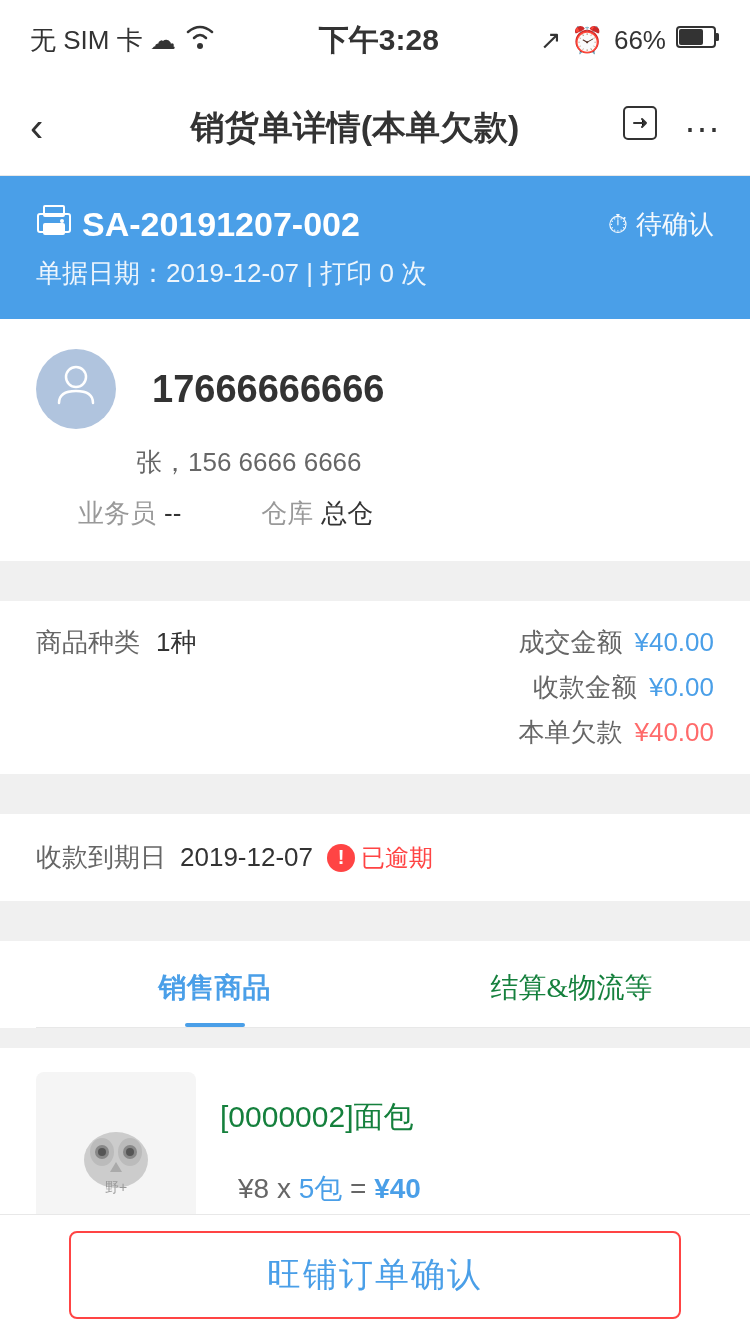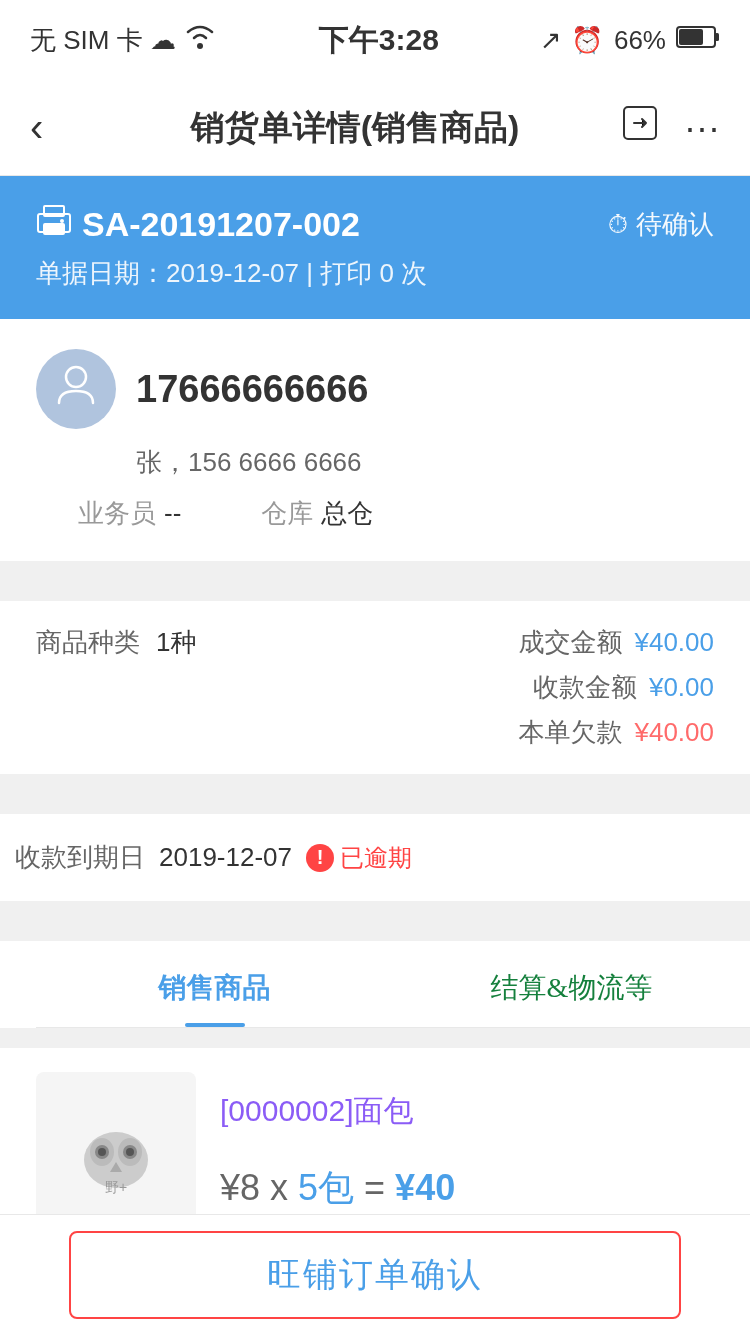--- a/index.html
+++ b/index.html
@@ -111,21 +111,21 @@
 
     
     .customer-section {
       background: #fff;
       padding: 30px 36px;
       margin-bottom: 20px;
     }
     .customer-row {
       display: flex;
       align-items: center;
-      gap: 20px;
+      gap: 36px;
       margin-bottom: 16px;
     }
     .avatar {
       width: 80px;
       height: 80px;
       background: #b0c4de;
       border-radius: 50%;
       display: flex;
       align-items: center;
       justify-content: center;
@@ -195,21 +195,21 @@
       font-size: 26px;
       justify-content: center;
     }
     .amount-label { color: #666; }
     .amount-val { color: #4a9fe8; font-weight: 500; }
     .amount-val.red { color: #ff6b6b; }
 
     
     .due-section {
       background: #fff;
-      padding: 26px 15px;
+      padding: 26px 36px;
       margin-bottom: 20px;
       display: flex;
       align-items: center;
       gap: 14px;
       font-size: 26px;
     }
     .due-label { color: #666; }
     .due-date { color: #333; }
     .overdue-badge {
       background: transparent;
@@ -291,27 +291,28 @@
       align-items: center;
       justify-content: center;
       flex-shrink: 0;
       overflow: hidden;
     }
     .product-info {
       flex: 1;
     }
     .product-name {
       font-size: 30px;
-      color: #8b5cf6;
+      color: #15803d;
       font-weight: 500;
       margin-bottom: 32px;
     }
     .product-calc {
-      font-size: 36px;
+      font-size: 28px;
       color: #666;
+      margin-left: 18px;
     }
     .product-calc .qty { color: #4a9fe8; font-weight: 500; }
     .product-calc .total { color: #4a9fe8; font-weight: 600; }
 
     
     .bottom-spacer {
       height: 200px;
       background: #f0f0f0;
     }
 
@@ -372,21 +373,21 @@
           <rect x="1" y="2" width="38" height="20" rx="3" stroke="#333" stroke-width="2" fill="none"></rect>
           <rect x="39" y="8" width="4" height="8" rx="1.5" fill="#333"></rect>
           <rect x="3" y="4" width="24" height="16" rx="2" fill="#333"></rect>
         </svg>
     </span>
   </div>
 </div>
 
 <div class="nav-bar">
   <div class="nav-back">‹</div>
-  <div class="nav-title">销货单详情(销售商品)</div>
+  <div class="nav-title">销货单详情(本单欠款)</div>
   <div class="nav-right">
     <span class="nav-icon">
       <svg width="40" height="40" viewBox="0 0 40 40">
           <rect x="4" y="4" width="32" height="32" rx="4" stroke="#333" stroke-width="2" fill="none"></rect>
           <path d="M14 20 L26 20 M22 16 L26 20 L22 24" stroke="#333" stroke-width="2" stroke-linecap="round" stroke-linejoin="round"></path>
         </svg>
     </span>
     <span class="nav-icon">···</span>
   </div>
 </div>

